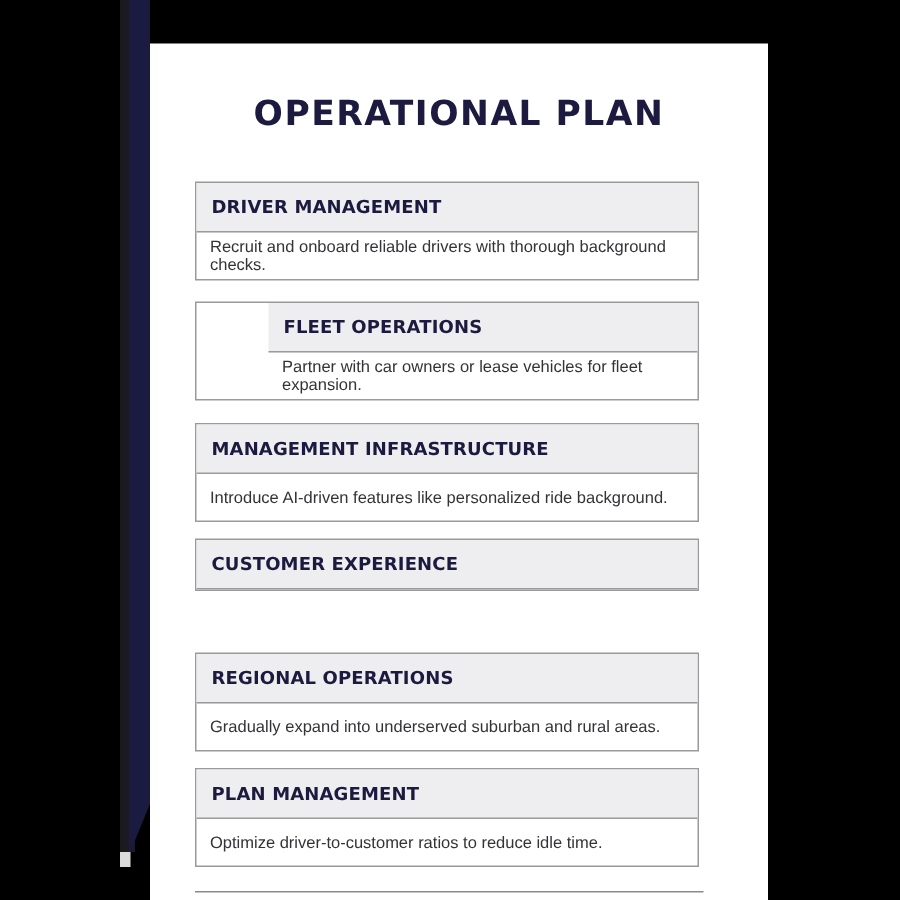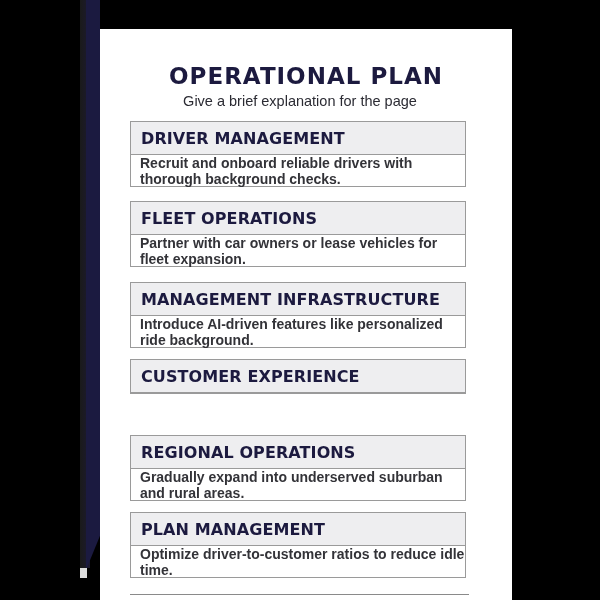--- a/index.html
+++ b/index.html
@@ -85,33 +85,32 @@
     .card-header {
       height: 33px;
       background: #eeeef0;
       border-bottom: 1px solid #9a9a9a;
       box-sizing: border-box;
       display: flex;
       align-items: center;
       padding-left: 10px;
       font-family: "DejaVu Sans", sans-serif;
       font-weight: bold;
-      font-size: 16px;
+      font-size: 12px;
       color: #1c1a3f;
       letter-spacing: 0.1px;
     }
     .card-body {
       height: 31px;
       display: flex;
       align-items: center;
       padding-left: 9px;
       font-family: "Liberation Sans", sans-serif;
-      font-size: 14px;
+      font-size: 11px;
       color: #333338;
-      font-weight: bold;
     }
     .footer-line {
       position: absolute;
       left: 30px;
       top: 565px;
       width: 339px;
       height: 1px;
       background: #8a8a8a;
     }
     .footer-left, .footer-right {
@@ -129,28 +128,27 @@
 </head>
 <body>
 
 <div class="canvas">
   <div class="shadow-strip"></div>
   <div class="navy-stripe"></div>
   <div class="corner-chip"></div>
 
   <div class="page">
     <div class="title">OPERATIONAL PLAN</div>
-    <div class="subtitle">Give a brief explanation for the page</div>
 
     <div class="card" style="top:92px;">
       <div class="card-header">DRIVER MANAGEMENT</div>
       <div class="card-body">Recruit and onboard reliable drivers with thorough background checks.</div>
     </div>
 
-    <div class="card" style="top:172px;">
+    <div class="card" style="top:172px;padding-left:48px;">
       <div class="card-header">FLEET OPERATIONS</div>
       <div class="card-body">Partner with car owners or lease vehicles for fleet expansion.</div>
     </div>
 
     <div class="card" style="top:253px;">
       <div class="card-header">MANAGEMENT INFRASTRUCTURE</div>
       <div class="card-body">Introduce AI-driven features like personalized ride background.</div>
     </div>
 
     <div class="card" style="top:330px;">

